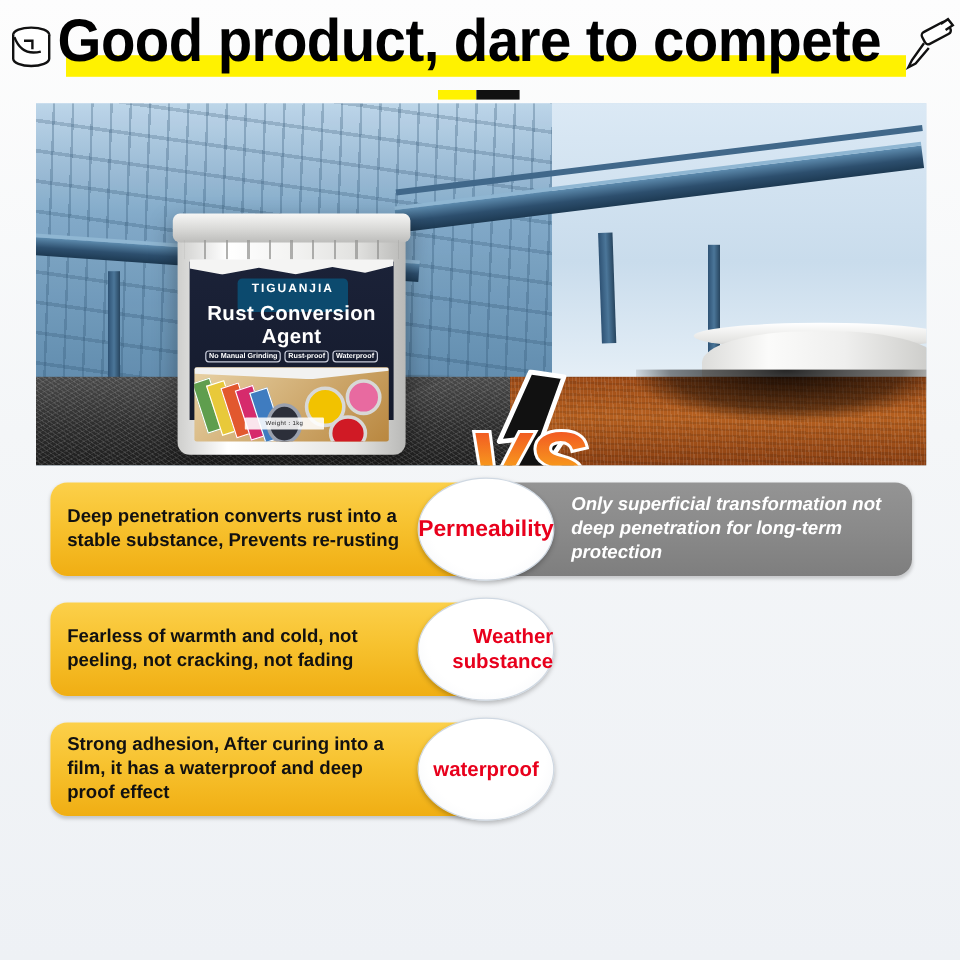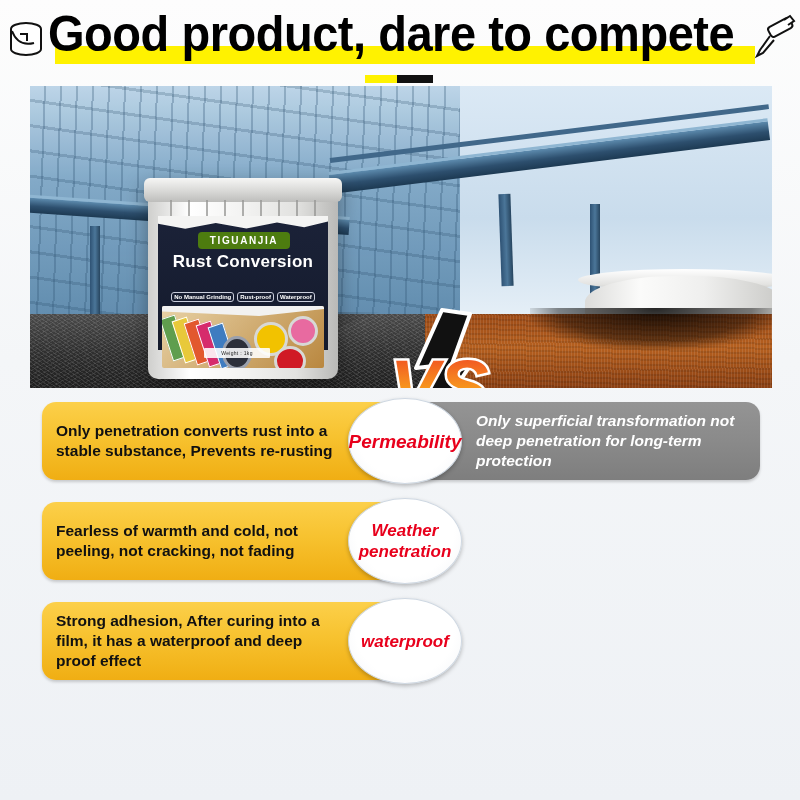--- a/index.html
+++ b/index.html
@@ -166,22 +166,22 @@
   .label-panel {
     position: absolute; left: 10px; top: 44px; width: 170px; height: 132px;
     background: linear-gradient(180deg,#1b2238 0%, #141a2c 100%);
   }
   .label-wave {
     position: absolute; left: 10px; top: 42px; width: 170px; height: 16px;
     background: #f4f4f3;
     clip-path: polygon(0 0,100% 0,100% 34%,86% 70%,70% 40%,52% 78%,34% 44%,16% 80%,0 48%);
   }
   .brand-badge {
-    position: absolute; left: 50px; top: 58px; width: 92px; height: 17px;
-    background: #4d7c0f; border-radius: 4px;
+    position: absolute; left: 50px; top: 58px; width: 92px; height: 28px;
+    background: #0c4a6e; border-radius: 4px;
     color: #fff; font-size: 10px; font-weight: bold; letter-spacing: 1.6px;
     text-align: center; line-height: 17px;
   }
   .prod-name {
     position: absolute; left: 12px; top: 78px; width: 166px;
     color: #fff; font-size: 17px; font-weight: bold; text-align: center;
     line-height: 19px; letter-spacing: 0.3px;
   }
   .badges {
     position: absolute; left: 12px; top: 118px; width: 166px;
@@ -245,21 +245,21 @@
     position: absolute; left: 348px; top: 8px; width: 114px; height: 86px;
     border-radius: 50%;
     background: radial-gradient(ellipse at 50% 38%, #ffffff 62%, #f2f4f7 100%);
     border: 1px solid #cfd8e2;
     box-shadow: 0 2px 4px rgba(0,0,0,0.25);
     display: flex; align-items: center; justify-content: center;
     z-index: 5;
   }
   .pill span {
     color: #e8001c; font-size: 19px; font-weight: bold;
-    text-align: center; line-height: 21px; font-style: italic;
+    text-align: right; line-height: 21px;
   }
   .pill.small span { font-size: 17px; }
 </style>
 </head>
 <body>
 
 <div class="header">
   <div class="header-hl"></div>
 
   <svg class="bucket-icon" viewBox="0 0 44 46">
@@ -305,20 +305,21 @@
   <div class="bucket">
     <div class="bucket-body"></div>
     <div class="bucket-ghost">1kg</div>
     <div class="bucket-rim"></div>
     <div class="rim-ticks"></div>
     <div class="label-panel"></div>
     <div class="label-wave"></div>
     <div class="brand-badge">TIGUANJIA</div>
     <div class="prod-name">
       <div>Rust  Conversion</div>
+      <div>Agent</div>
     </div>
     <div class="badges">
       <span>No Manual Grinding</span>
       <span>Rust-proof</span>
       <span>Waterproof</span>
     </div>
     <div class="photo-strip">
       <div class="swatch" style="left:4px;  top:10px; background:#5f9e4e;"></div>
       <div class="swatch" style="left:16px; top:12px; background:#e8c93a;"></div>
       <div class="swatch" style="left:28px; top:14px; background:#e2582e;"></div>
@@ -346,37 +347,37 @@
       <text x="8" y="104" font-family="Liberation Sans, sans-serif" font-size="74" font-weight="bold" font-style="italic" fill="url(#vsg)" stroke="#fff" stroke-width="5" paint-order="stroke">VS</text>
     </svg>
   </div>
 
 </div>
 
 <div class="rows">
 
   <div class="row">
     <div class="panel-left">
-      <p>Only penetration converts rust into a stable substance, Prevents re-rusting</p>
+      <p>Deep penetration converts rust into a stable substance, Prevents re-rusting</p>
     </div>
     <div class="panel-right">
       <p>Only superficial transformation not deep penetration for long-term protection</p>
     </div>
     <div class="pill">
       <span>Permeability</span>
     </div>
   </div>
 
 
   <div class="row">
     <div class="panel-left">
       <p>Fearless of warmth and cold, not peeling, not cracking, not fading</p>
     </div>
     <div class="pill small">
-      <span>Weather penetration</span>
+      <span>Weather substance</span>
     </div>
   </div>
 
   <div class="row">
     <div class="panel-left">
       <p>Strong adhesion, After curing into a film, it has a waterproof and deep proof effect</p>
     </div>
     <div class="pill small">
       <span>waterproof</span>
     </div>

